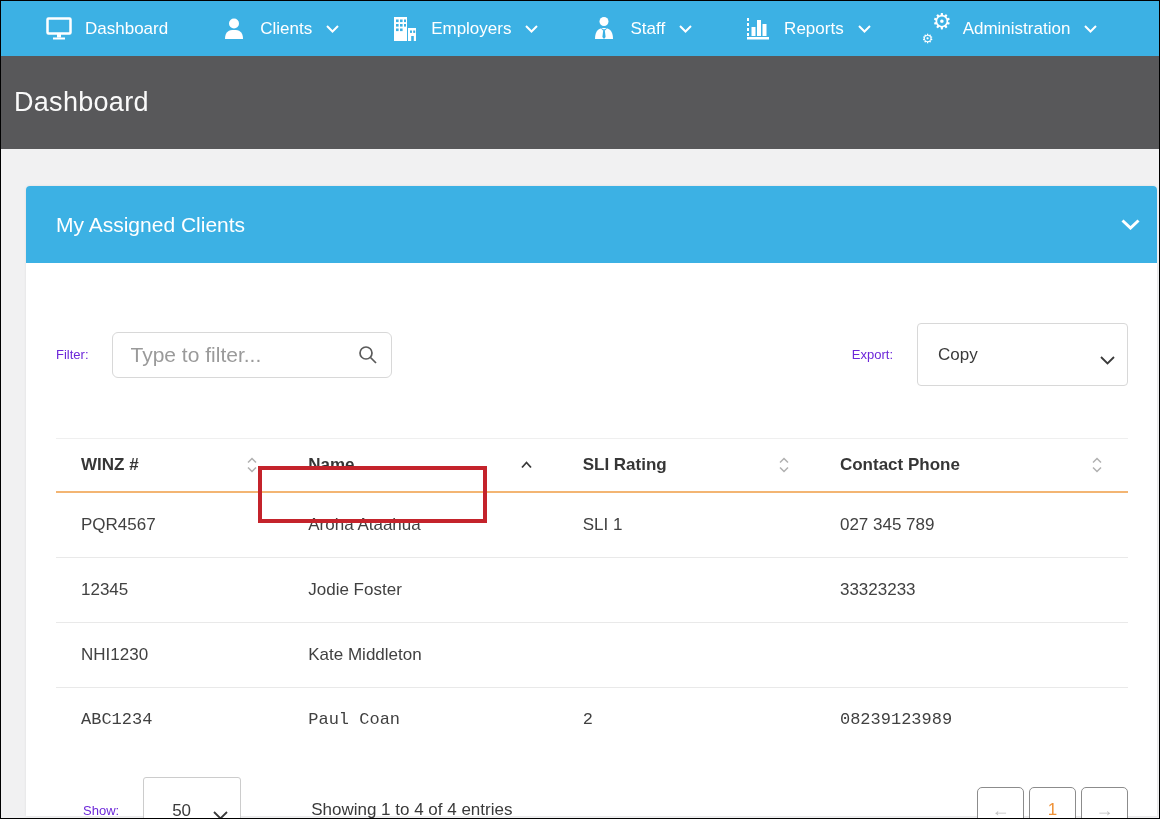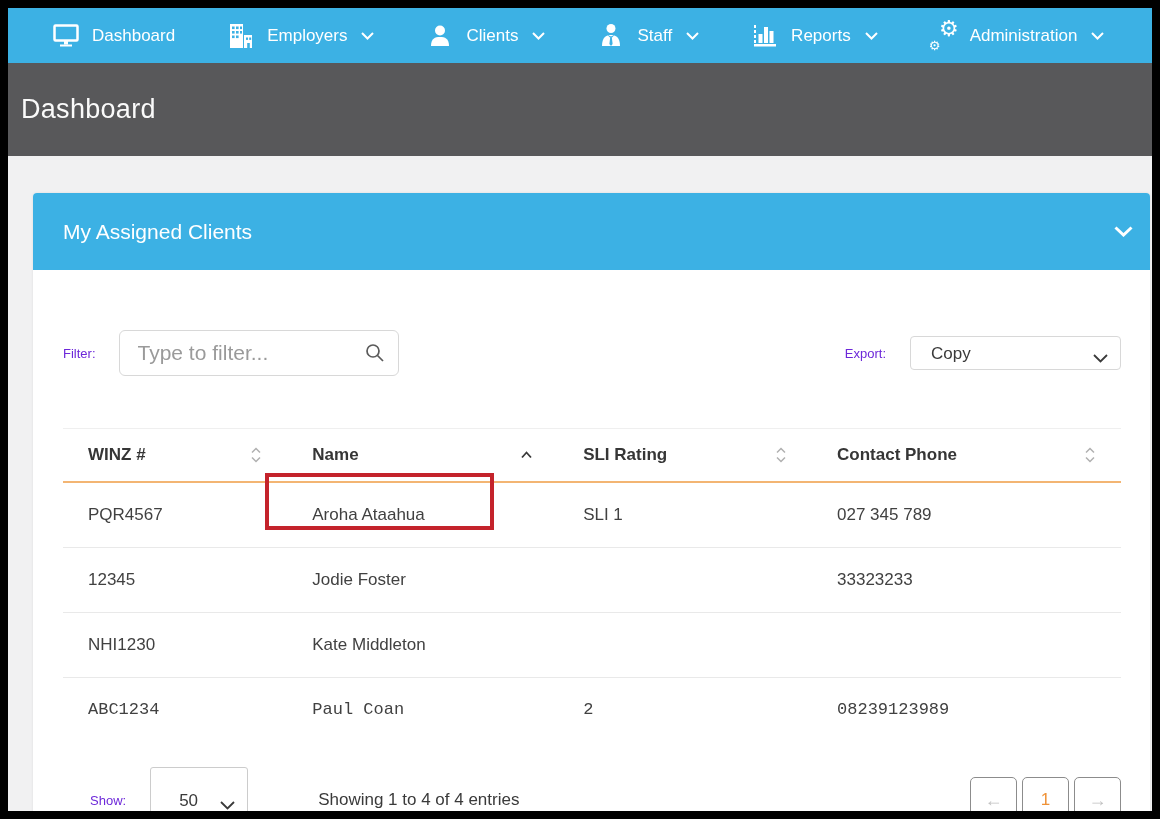--- a/index.html
+++ b/index.html
@@ -1,21 +1,21 @@
 <!DOCTYPE html>
 <html><head>
 <meta charset="utf-8">
 <style>
   * { margin:0; padding:0; box-sizing:border-box; }
   html,body { background:#e8e8e8; }
   body { font-family:"Liberation Sans","DejaVu Sans",sans-serif; }
 
   .page {
     position:relative; width:1160px; height:819px;
-    border:8px solid #000000; background:#f1f1f2; overflow:hidden;
+    border:1px solid #000000; background:#f1f1f2; overflow:hidden;
   }
 
   
   .topnav {
     height:55px; background:#3cb1e4; display:flex; align-items:center;
     padding-left:18px;
   }
   .nav-item {
     display:flex; align-items:center; gap:12px; color:#ffffff;
     font-size:17px; padding:0 26px; height:100%; cursor:pointer; white-space:nowrap;
@@ -57,21 +57,21 @@
   .filter-box input::placeholder { color:#9a9a9a; }
   .search-icon { position:absolute; right:14px; top:13px; pointer-events:none; }
   .export-group { margin-left:auto; }
   .select-wrap { position:relative; }
   .select-wrap select {
     appearance:none; -webkit-appearance:none; background:#fff; outline:none;
     font-family:inherit; font-size:17px; color:#3a3a3a; cursor:pointer;
   }
   .export-select-wrap { margin-left:24px; }
   .export-select-wrap select {
-    width:211px; height:34px; border:1px solid #d8d8d8; border-radius:4px; padding:0 36px 0 20px;
+    width:211px; height:63px; border:1px solid #d8d8d8; border-radius:4px; padding:0 36px 0 20px;
   }
   .select-chevron { position:absolute; right:13px; top:50%; margin-top:-4px; pointer-events:none; }
 
   
   table.clients { width:100%; border-collapse:collapse; margin-top:52px; }
   th {
     text-align:left; font-size:17px; font-weight:700; color:#363636;
     padding:16px 46px 16px 25px; border-top:1px solid #efefef;
     border-bottom:2px solid #f3b573; position:relative; cursor:pointer; white-space:nowrap;
   }
@@ -113,20 +113,35 @@
   <nav class="topnav">
     <div class="nav-item">
       <span class="nav-icon">
         <svg width="26" height="24" viewBox="0 0 26 24">
           <rect x="1.5" y="1.5" width="23" height="15" rx="1" fill="none" stroke="#fff" stroke-width="2.5"></rect>
           <rect x="11" y="17" width="4" height="3.5" fill="#fff"></rect>
           <rect x="7" y="20.5" width="12" height="2" fill="#fff"></rect>
         </svg>
       </span>
       <span>Dashboard</span>
+    </div>
+
+    <div class="nav-item">
+      <span class="nav-icon">
+        <svg width="20" height="22" viewBox="0 0 20 22">
+          <circle cx="10" cy="5.5" r="5" fill="#fff"></circle>
+          <path d="M1,21 C1,13.5 5,12 10,12 C15,12 19,13.5 19,21 Z" fill="#fff"></path>
+        </svg>
+      </span>
+      <span>Clients</span>
+      <span class="nav-chevron">
+        <svg width="13" height="8" viewBox="0 0 13 8">
+            <polyline points="1,1 6.5,6.5 12,1" fill="none" stroke="#fff" stroke-width="2"></polyline>
+          </svg>
+      </span>
     </div>
 
     <div class="nav-item">
       <span class="nav-icon">
         <svg width="24" height="24" viewBox="0 0 24 24">
           <rect x="1" y="0" width="13" height="24" fill="#fff"></rect>
           <rect x="3" y="2.5" width="2.6" height="2.6" fill="#3cb1e4"></rect>
             <rect x="7" y="2.5" width="2.6" height="2.6" fill="#3cb1e4"></rect>
             <rect x="11" y="2.5" width="2" height="2.6" fill="#3cb1e4"></rect>
           <rect x="3" y="7" width="2.6" height="2.6" fill="#3cb1e4"></rect>
@@ -134,35 +149,20 @@
             <rect x="11" y="7" width="2" height="2.6" fill="#3cb1e4"></rect>
           <rect x="3" y="11.5" width="2.6" height="2.6" fill="#3cb1e4"></rect>
             <rect x="7" y="11.5" width="2.6" height="2.6" fill="#3cb1e4"></rect>
           <rect x="15" y="11" width="8" height="13" fill="#fff"></rect>
           <rect x="17" y="13.5" width="2" height="2.4" fill="#3cb1e4"></rect>
             <rect x="20.2" y="13.5" width="2" height="2.4" fill="#3cb1e4"></rect>
           <rect x="18.2" y="19" width="2.6" height="5" fill="#3cb1e4"></rect>
         </svg>
       </span>
       <span>Employers</span>
-      <span class="nav-chevron">
-        <svg width="13" height="8" viewBox="0 0 13 8">
-            <polyline points="1,1 6.5,6.5 12,1" fill="none" stroke="#fff" stroke-width="2"></polyline>
-          </svg>
-      </span>
-    </div>
-
-    <div class="nav-item">
-      <span class="nav-icon">
-        <svg width="20" height="22" viewBox="0 0 20 22">
-          <circle cx="10" cy="5.5" r="5" fill="#fff"></circle>
-          <path d="M1,21 C1,13.5 5,12 10,12 C15,12 19,13.5 19,21 Z" fill="#fff"></path>
-        </svg>
-      </span>
-      <span>Clients</span>
       <span class="nav-chevron">
         <svg width="13" height="8" viewBox="0 0 13 8">
             <polyline points="1,1 6.5,6.5 12,1" fill="none" stroke="#fff" stroke-width="2"></polyline>
           </svg>
       </span>
     </div>
 
     <div class="nav-item">
       <span class="nav-icon">
         <svg width="20" height="23" viewBox="0 0 20 23">

